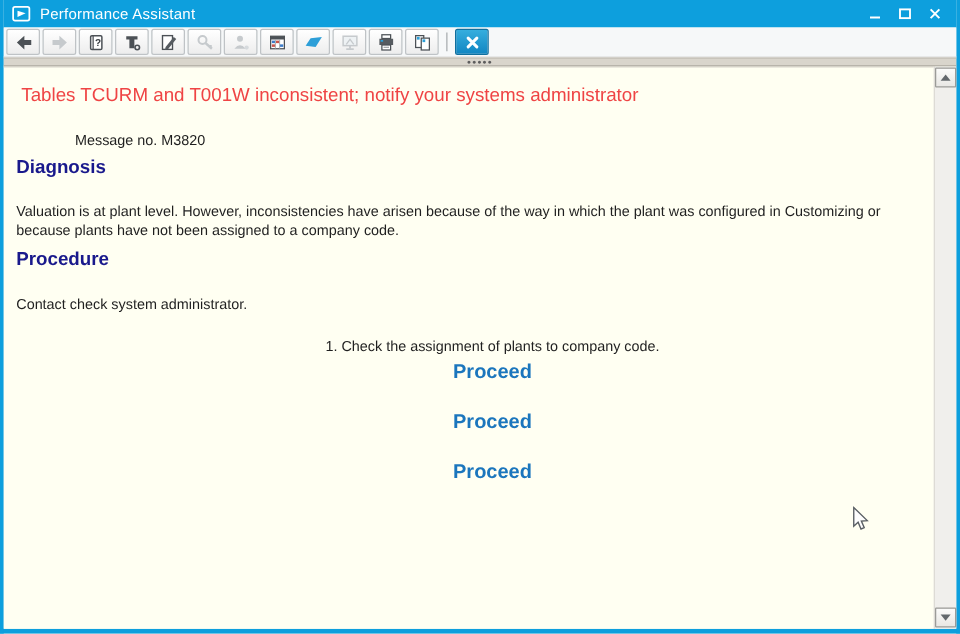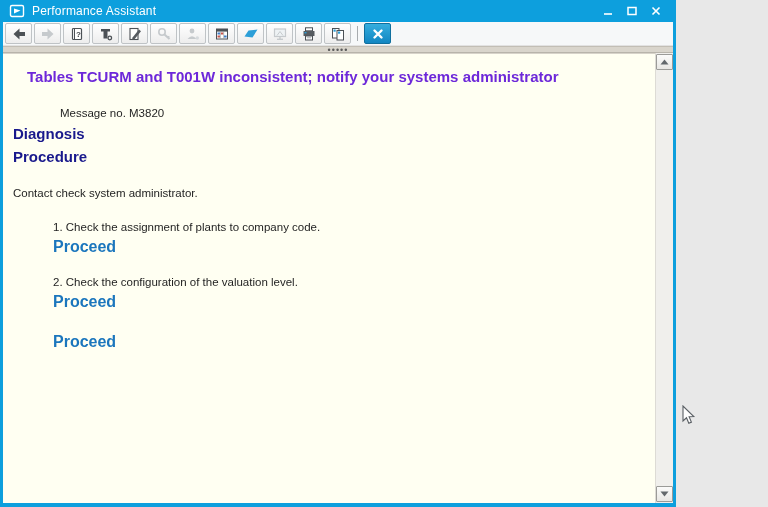--- a/index.html
+++ b/index.html
@@ -1,18 +1,18 @@
 <!DOCTYPE html>
 <html><head>
 <meta charset="utf-8">
 <style>
   * { box-sizing: border-box; margin: 0; padding: 0; }
   html,body { width:768px; height:507px; overflow:hidden; background:#e8e8e8;
     font-family:"Liberation Sans", sans-serif; }
-  .window { position:relative; width:676px; height:507px;
+  .window { position:relative; width:768px; height:507px;
     border-left:3px solid #0d9fdd; border-right:3px solid #0d9fdd; border-bottom:4px solid #0d9fdd;
     display:flex; flex-direction:column; background:#fffff2; }
 
   
   .titlebar { height:22px; background:#0d9fdd; display:flex; align-items:center;
     padding:0 6px; flex:0 0 auto; }
   .title-icon { width:16px; height:16px; margin-right:7px; flex:0 0 auto; }
   .title-text { color:#ffffff; font-size:12px; letter-spacing:.2px; }
   .win-controls { margin-left:auto; display:flex; align-items:center; gap:10px; padding-right:4px; }
   .win-btn { width:14px; height:14px; display:flex; align-items:center; justify-content:center; cursor:default; }
@@ -30,26 +30,26 @@
   
   .splitter { height:7px; background:#d9d5cc; border-top:1px solid #c2beb5; border-bottom:1px solid #b8b4ab;
     position:relative; flex:0 0 auto; cursor:row-resize; }
   .splitter .dots { position:absolute; left:50%; top:50%; transform:translate(-50%,-55%);
     font-size:9px; color:#5d5d5d; letter-spacing:1px; line-height:4px; }
 
   
   .content-wrap { flex:1 1 auto; display:flex; min-height:0; }
   .doc { flex:1 1 auto; background:#fffff2; padding:12px 12px 0 10px; overflow:hidden;
     border-top:1px solid #d7d3ca; }
-  .doc h1 { font-size:15px; font-weight:bold; color:#6d28d9; margin:2px 0 0 14px; }
+  .doc h1 { font-size:15px; font-weight:normal; color:#ef4444; margin:2px 0 0 4px; }
   .msgno { font-size:11.5px; color:#1f1f1f; margin-top:22px;padding-left:47px; }
   .doc h2 { font-size:15px; font-weight:bold; color:#19198c; margin-top:6px; }
   .para { font-size:11.5px; color:#1f1f1f; line-height:15px; margin-top:21px; max-width:700px; }
   .steps { margin:19px 0 0 40px; }
-  .step { margin-bottom:19px; }
+  .step { margin-bottom:19px;text-align:center; }
   .step-text { font-size:11.5px; color:#1f1f1f; line-height:15px; }
   .proceed { display:inline-block; margin-top:3px; font-size:16px; font-weight:bold;
     color:#1b76bd; text-decoration:none; cursor:pointer; }
 
   
   .vscroll { flex:0 0 18px; background:#f0efec; border-left:1px solid #dddbd5;
     display:flex; flex-direction:column; justify-content:space-between; }
   .sb-btn { width:17px; height:16px; background:linear-gradient(#fbfbfa,#e8e7e4);
     border:1px solid #9b9b98; border-radius:1px; margin:1px 0 1px 0; align-self:center;
     display:flex; align-items:center; justify-content:center; padding:0; cursor:pointer; }
@@ -184,32 +184,32 @@
   <div class="splitter">
     <span class="dots">•••••</span>
   </div>
 
   <div class="content-wrap">
     <div class="doc">
       <h1>Tables TCURM and T001W inconsistent; notify your systems administrator</h1>
       <div class="msgno">Message no. M3820</div>
 
       <h2>Diagnosis</h2>
+      <div class="para">Valuation is at plant level. However, inconsistencies have arisen because of the way in which the plant was configured in Customizing or because plants have not been assigned to a company code.</div>
 
       <h2>Procedure</h2>
       <div class="para">Contact check system administrator.</div>
 
 
       <div class="steps">
         <div class="step">
           <div class="step-text">1. Check the assignment of plants to company code.</div>
           <a class="proceed">Proceed</a>
         </div>
         <div class="step">
-          <div class="step-text">2. Check the configuration of the valuation level.</div>
           <a class="proceed">Proceed</a>
         </div>
         <div class="step">
           <a class="proceed">Proceed</a>
         </div>
       </div>
     </div>
 
     <div class="vscroll">
       <button class="sb-btn">

